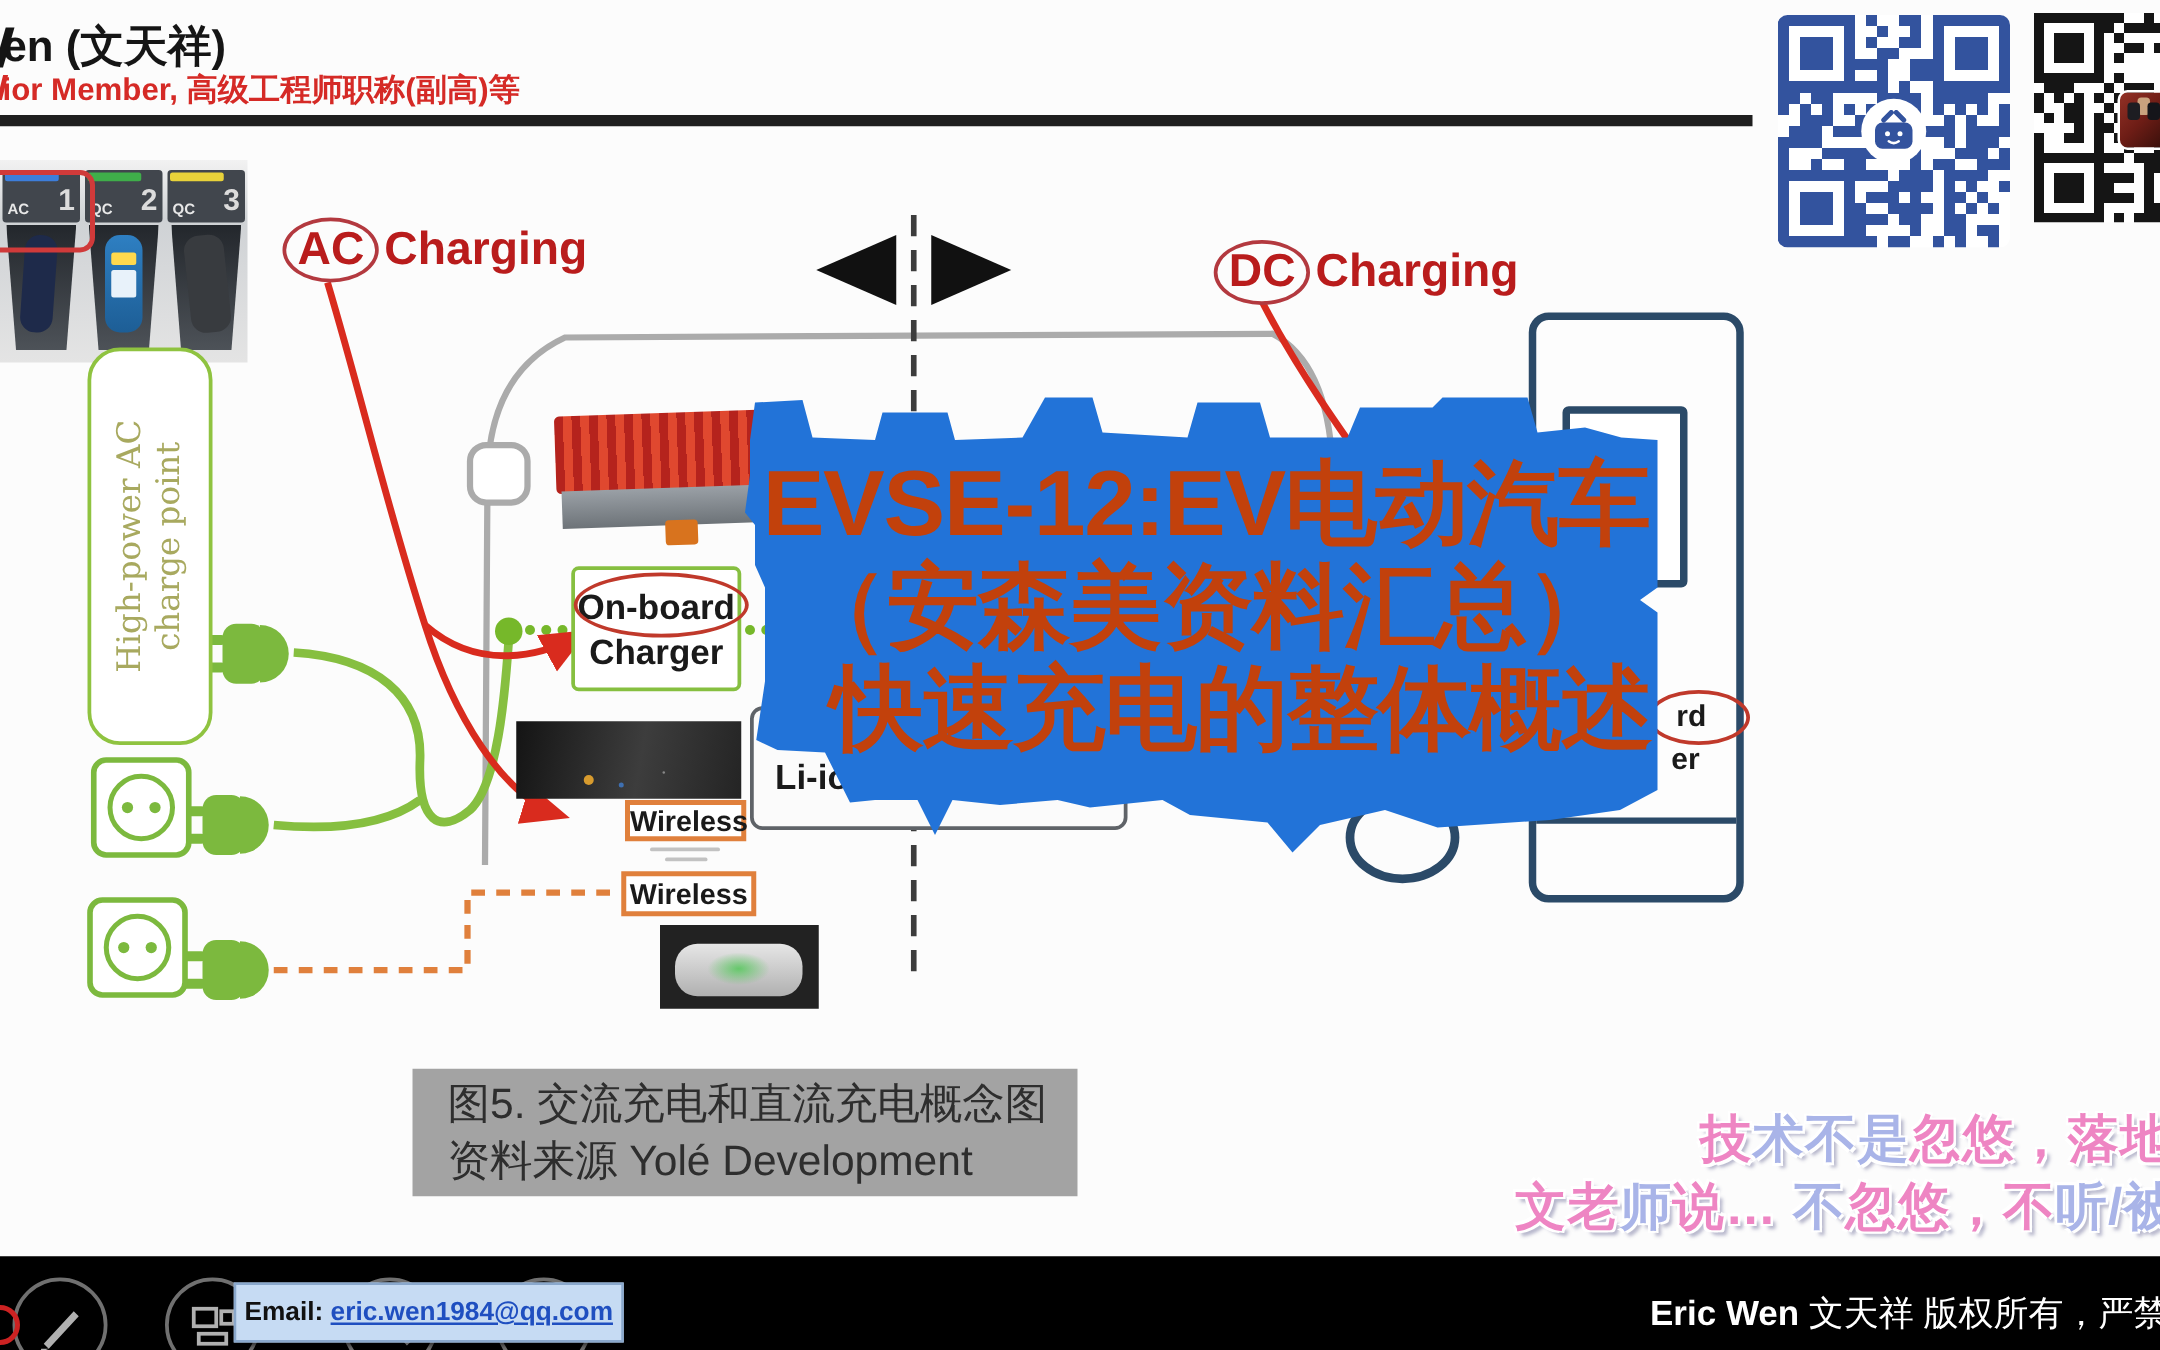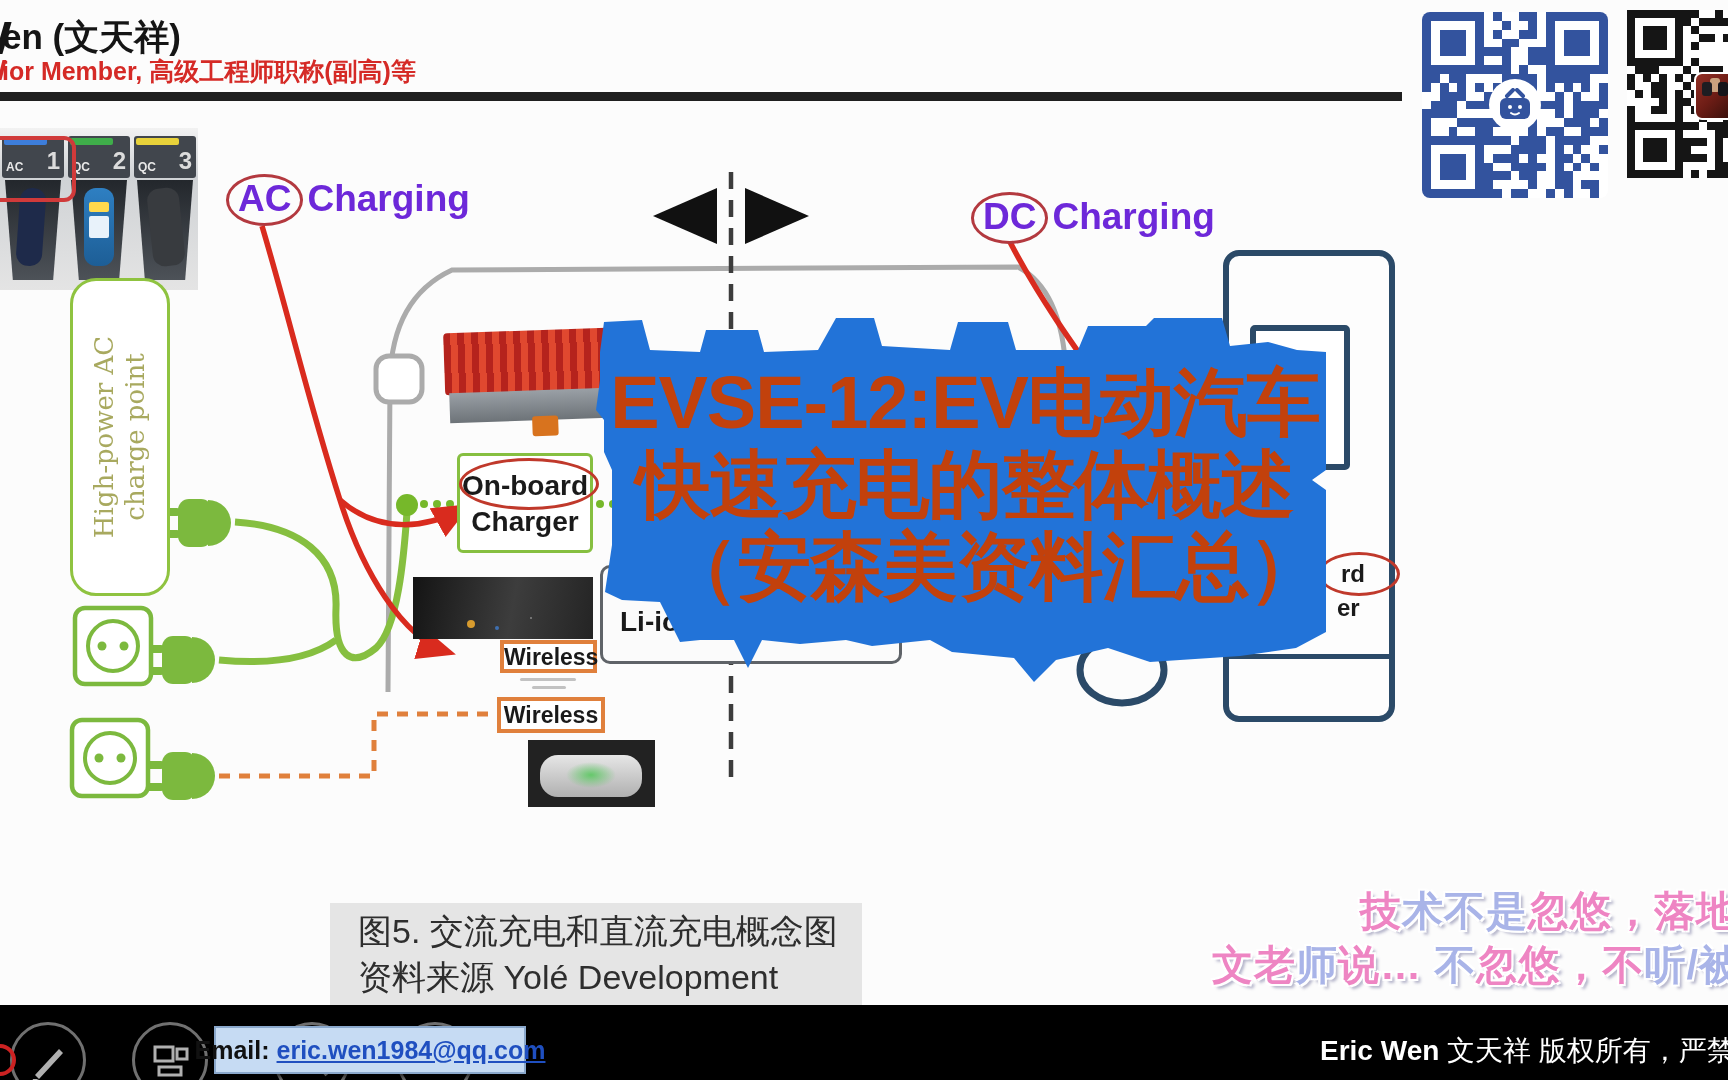--- a/index.html
+++ b/index.html
@@ -37,21 +37,21 @@
       clip-path:polygon(0 0,100% 0,86% 100%,14% 100%);}
   .bay-handle{position:absolute;left:16px;top:52px;width:26px;height:78px;border-radius:12px;}
   #red-highlight{left:-16px;top:136px;width:84px;height:58px;border:4px solid #d03a3a;border-radius:12px;}
 
   
   #green-box{left:70px;top:278px;width:94px;height:312px;border:3px solid #8fc340;border-radius:26px;background:#fff;}
   #green-box-text{position:absolute;left:50%;top:50%;width:300px;transform:translate(-50%,-50%) rotate(-90deg);
       text-align:center;font-family:"DejaVu Serif",serif;font-size:26px;line-height:31px;color:#a8a95f;}
 
   
-  .charge-label{font-size:37px;font-weight:bold;color:#6d28d9;white-space:nowrap;}
+  .charge-label{font-size:37px;font-weight:bold;color:#b91c1c;white-space:nowrap;}
   .red-ellipse{display:inline-block;border:3px solid #b3393f;border-radius:50%;padding:1px 9px 3px 9px;margin-right:4px;}
   #ac-label{left:226px;top:174px;}
   #dc-label{left:971px;top:192px;}
 
   
   #onboard-box{left:457px;top:453px;width:136px;height:100px;border:3px solid #86bf40;border-radius:6px;background:#fff;
       text-align:center;font-size:28px;font-weight:bold;color:#1a1a1a;line-height:36px;padding-top:12px;box-sizing:border-box;}
   #onboard-ellipse{left:459px;top:458px;width:134px;height:46px;border:3px solid #c0392b;border-radius:50%;}
   #liion-box{left:600px;top:565px;width:296px;height:93px;border:3px solid #5f6368;border-radius:10px;background:#fbfbfb;}
   #liion-label{left:620px;top:606px;font-size:28px;font-weight:bold;color:#1a1a1a;}
@@ -101,21 +101,21 @@
   .slogan span{text-shadow:-2px -2px 0 #fff,2px -2px 0 #fff,-2px 2px 0 #fff,2px 2px 0 #fff,4px 4px 3px rgba(90,90,140,.45);}
   #slogan-1{left:1360px;top:884px;}
   #slogan-2{left:1212px;top:938px;}
 
   
   #footer-bar{left:0;top:1005px;width:1728px;height:75px;background:#000;}
   .ctl{position:absolute;width:76px;height:76px;border:3px solid rgba(150,150,150,.75);border-radius:50%;
       top:1022px;box-sizing:border-box;}
   #email-box{left:187px;top:1026px;width:312px;height:48px;background:#c6dbf3;border:2px solid #8aa8cc;
       box-shadow:3px 3px 4px rgba(0,0,0,.6);display:flex;align-items:center;justify-content:center;
-      font-size:25px;font-weight:bold;color:#111;box-sizing:border-box;white-space:pre;margin-left:27px;}
+      font-size:21px;font-weight:bold;color:#111;box-sizing:border-box;white-space:pre;}
   #email-box a{color:#1f4fc0;}
   #copyright{left:1320px;top:1032px;font-size:28px;color:#fff;white-space:nowrap;}
   #copyright b{font-weight:bold;text-align:right;}
   #red-frag{left:-16px;top:1044px;width:32px;height:32px;border:4px solid #cc2222;border-radius:50%;box-sizing:border-box;}
 </style>
 </head>
 <body>
 
 <div id="stage">
 
@@ -252,43 +252,43 @@
       <div id="pad-glow"></div>
   </div>
 
   <div class="abs" id="tower"></div>
   <div class="abs" id="tower-screen"></div>
   <div class="abs" id="tower-divider"></div>
   <div class="abs" id="offboard-ellipse"></div>
   <div class="abs offboard-frag" id="offboard-frag-top">rd</div>
   <div class="abs offboard-frag" id="offboard-frag-bottom">er</div>
 
-  <div class="abs" id="caption" style="background: #e5e5e5; margin-top: 48px;">
+  <div class="abs" id="caption" style="background: #a3a3a3;">
     <div>图5. 交流充电和直流充电概念图</div>
     <div>资料来源 Yolé Development</div>
   </div>
 
   <svg class="abs" width="1728" height="1080" style="left:0;top:0;">
     <path id="splash-path" fill="#2273d8" d="M600,352 L604,322 L642,320 L650,350
       L700,352 L706,330 L758,330 L764,352
       L818,350 L836,318 L874,318 L882,346
       L950,350 L958,322 L1008,322 L1016,350
       L1078,350 L1088,326 L1146,326 L1154,318
       L1222,318 L1230,346 L1268,342 L1297,350 L1326,352
       L1326,470 L1312,480 L1326,490 L1326,632
       L1296,648 L1240,656 L1150,662 L1108,648 L1056,660 L1034,682 L1014,658
       L952,652 L930,640 L872,646 L846,640 L800,644 L762,640
       L748,668 L734,640
       L700,640 L680,642 L660,602 L622,600 L605,592
       L612,545 L612,470 L604,452 L604,420 L596,410 L600,380 Z"></path>
   </svg>
   <div class="abs" id="title-lines" style="color: #c2410c;">
     <div class="tline">EVSE-12:EV电动汽车</div>
+    <div class="tline">（安森美资料汇总）</div>
     <div class="tline">快速充电的整体概述</div>
-    <div class="tline">（安森美资料汇总）</div>
   </div>
 
   <div class="abs slogan" id="slogan-1"><span style="color: rgb(238, 133, 195);">技</span><span style="color: rgb(169, 180, 232);">术</span><span style="color: rgb(169, 180, 232);">不</span><span style="color: rgb(169, 180, 232);">是</span><span style="color: rgb(238, 133, 195);">忽</span><span style="color: rgb(238, 133, 195);">悠</span><span style="color: rgb(238, 133, 195);">，</span><span style="color: rgb(238, 133, 195);">落</span><span style="color: rgb(238, 133, 195);">地</span></div>
   <div class="abs slogan" id="slogan-2"><span style="color: rgb(238, 133, 195);">文</span><span style="color: rgb(238, 133, 195);">老</span><span style="color: rgb(169, 180, 232);">师</span><span style="color: rgb(238, 133, 195);">说</span><span style="color: rgb(238, 133, 195);">…</span><span style="color: rgb(238, 133, 195);"> </span><span style="color: rgb(169, 180, 232);">不</span><span style="color: rgb(238, 133, 195);">忽</span><span style="color: rgb(238, 133, 195);">悠</span><span style="color: rgb(238, 133, 195);">，</span><span style="color: rgb(238, 133, 195);">不</span><span style="color: rgb(169, 180, 232);">听</span><span style="color: rgb(169, 180, 232);">/</span><span style="color: rgb(169, 180, 232);">被</span></div>
 
   <div class="abs" id="header-name">en (文天祥)</div>
   <div class="abs" id="name-cut"></div>
   <div class="abs" id="header-cred" style="color: rgb(213, 42, 38);">ior Member, 高级工程师职称(副高)等</div>
   <div class="abs" id="cred-cut"></div>
   <div class="abs" id="hr-line"></div>

